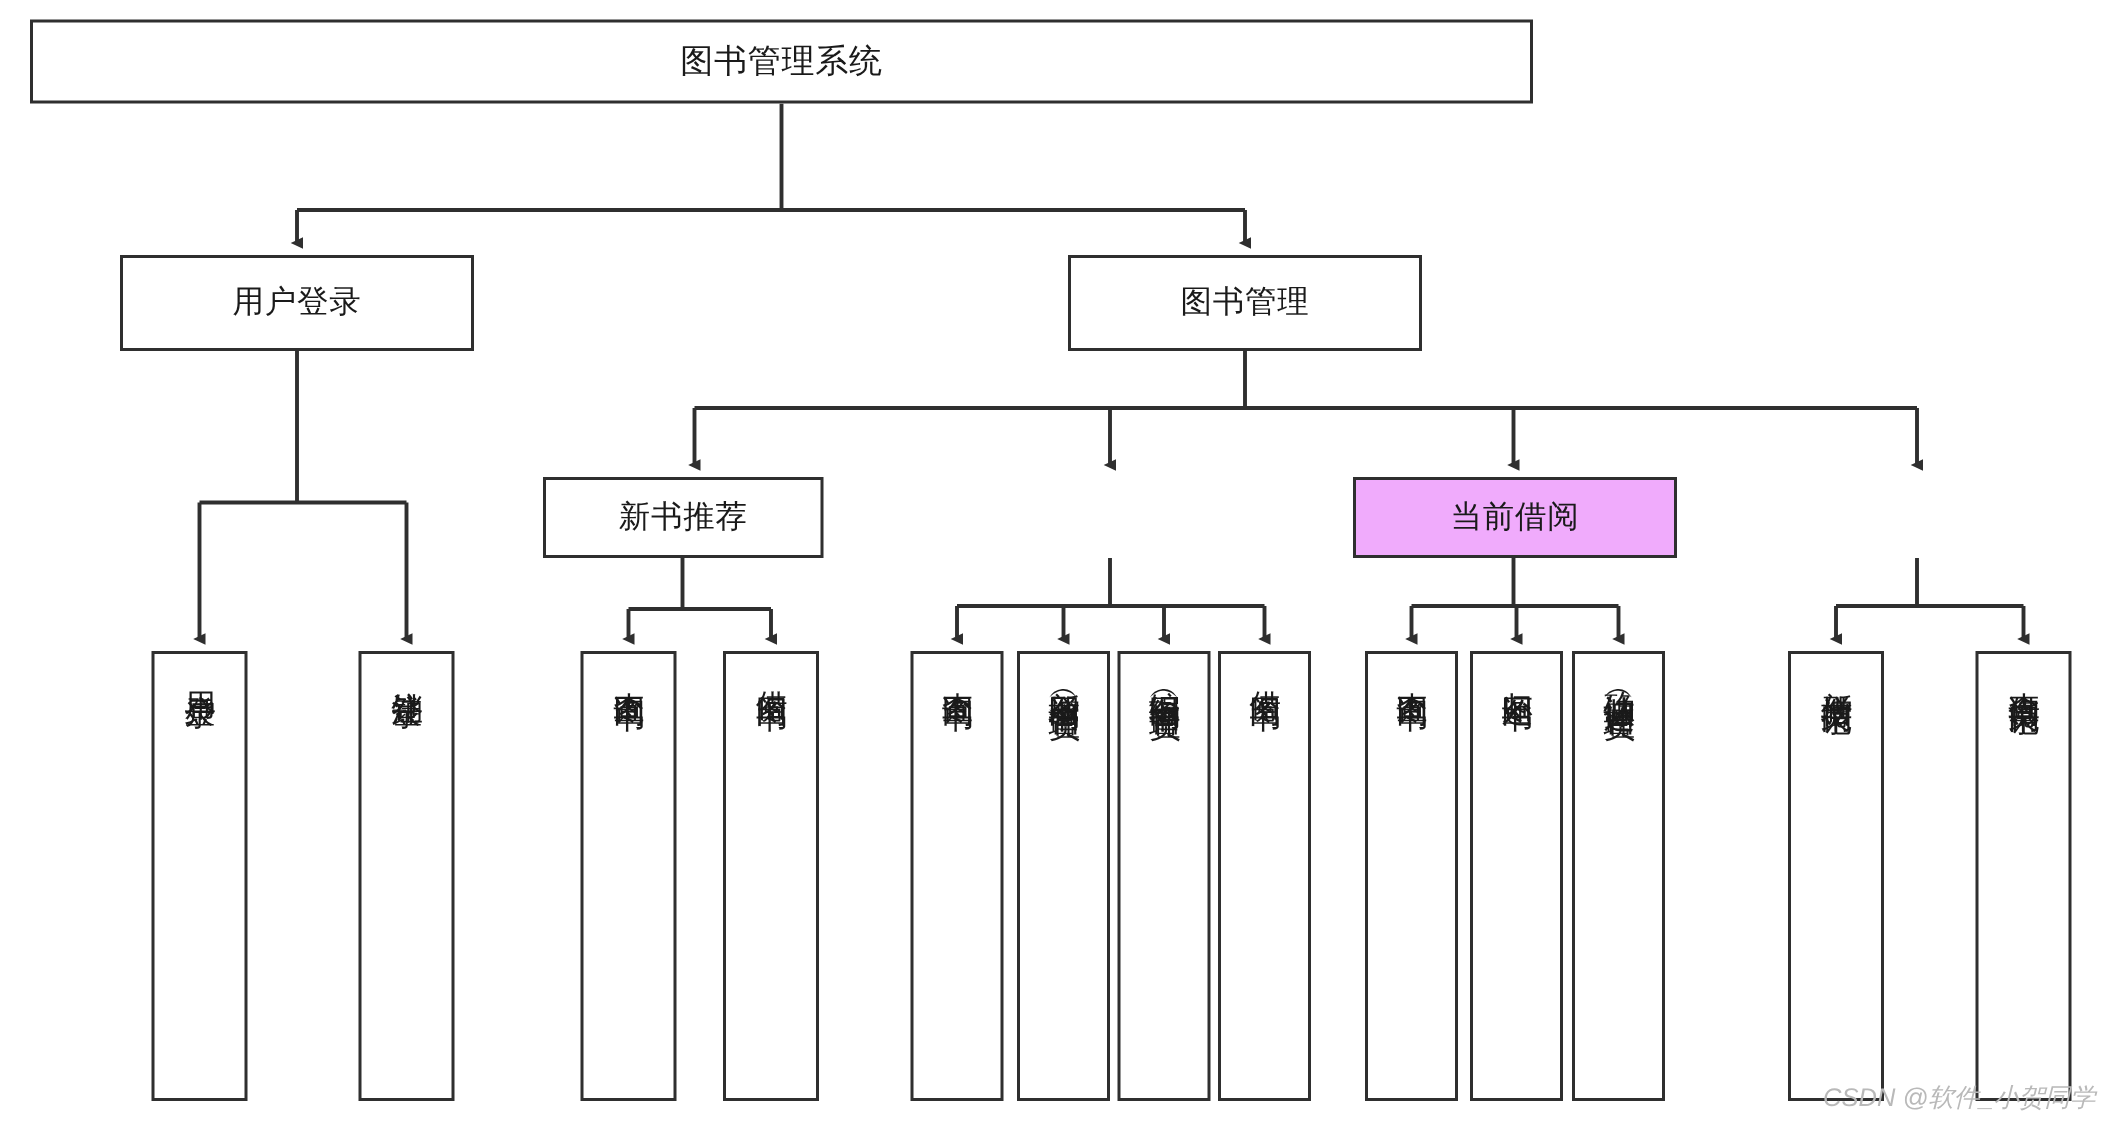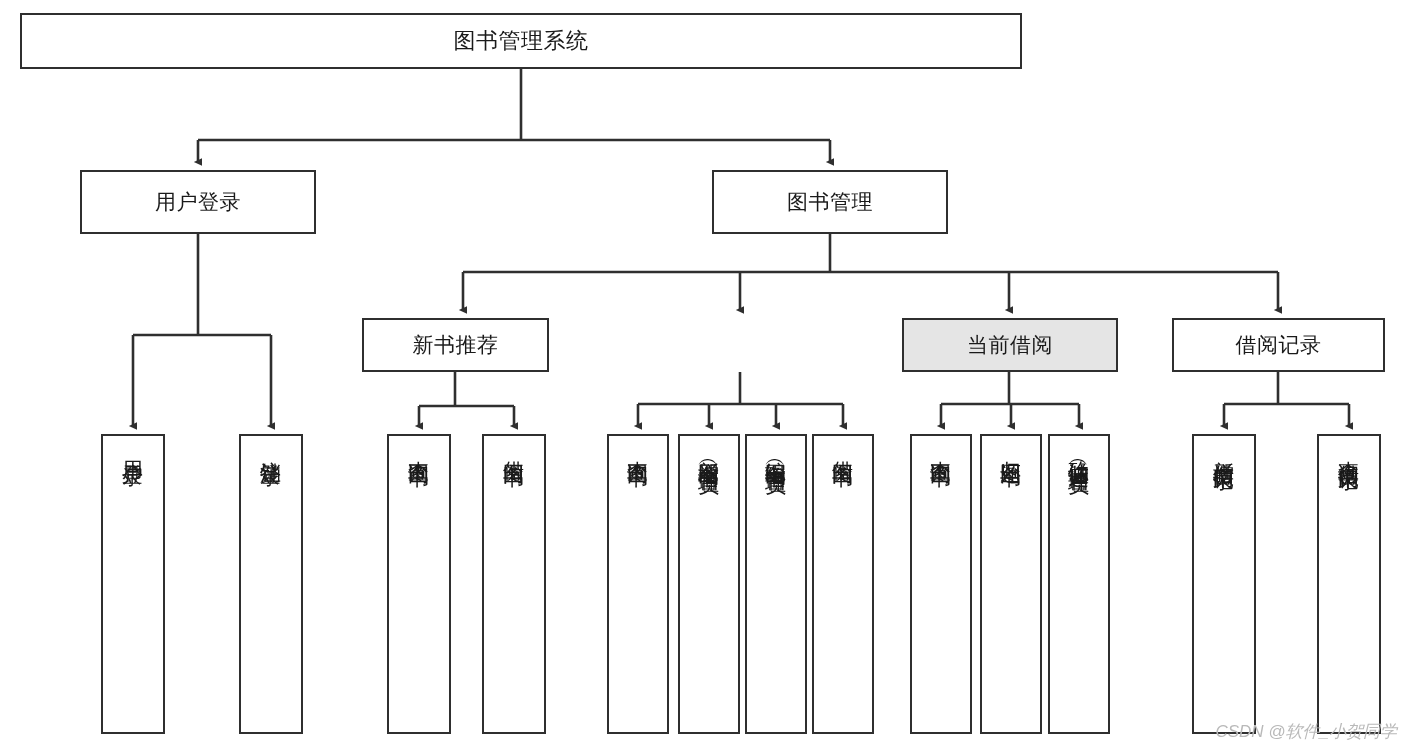--- a/index.html
+++ b/index.html
@@ -139,25 +139,22 @@
   <div class="node-box horizontal" style="left: 80px; top: 170px; width: 236px; height: 64px; border-color: rgb(47, 47, 47); background: rgb(255, 255, 255);">
     <span class="node-label" style="color: rgb(26, 26, 26);">用户登录</span>
   </div>
   <div class="node-box horizontal" style="left: 362px; top: 318px; width: 187px; height: 54px; border-color: rgb(47, 47, 47); background: rgb(255, 255, 255);">
     <span class="node-label" style="color: rgb(26, 26, 26);">新书推荐</span>
   </div>
 
   <div class="node-box horizontal" style="left: 712px; top: 170px; width: 236px; height: 64px; border-color: rgb(47, 47, 47); background: rgb(255, 255, 255);">
     <span class="node-label" style="color: rgb(26, 26, 26);">图书管理</span>
   </div>
-  <div class="node-box horizontal" style="left: 902px; top: 318px; width: 216px; height: 54px; border-color: rgb(47, 47, 47); background: #e5e5e5;">
+  <div class="node-box horizontal" style="left: 902px; top: 318px; width: 216px; height: 54px; border-color: rgb(47, 47, 47); background: #f0abfc;">
     <span class="node-label" style="color: rgb(26, 26, 26);">当前借阅</span>
-  </div>
-  <div class="node-box horizontal" style="left: 1172px; top: 318px; width: 213px; height: 54px; border-color: rgb(47, 47, 47); background: rgb(255, 255, 255);">
-    <span class="node-label" style="color: rgb(26, 26, 26);">借阅记录</span>
   </div>
 
   <div class="node-box vertical" style="left: 101px; top: 434px; width: 64px; height: 300px; border-color: rgb(47, 47, 47); background: rgb(255, 255, 255);">
     <span class="node-label" style="color: rgb(26, 26, 26);">用户登录</span>
   </div>
   <div class="node-box vertical" style="left: 239px; top: 434px; width: 64px; height: 300px; border-color: rgb(47, 47, 47); background: rgb(255, 255, 255);">
     <span class="node-label" style="color: rgb(26, 26, 26);">注销登录</span>
   </div>
   <div class="node-box vertical" style="left: 387px; top: 434px; width: 64px; height: 300px; border-color: rgb(47, 47, 47); background: rgb(255, 255, 255);">
     <span class="node-label" style="color: rgb(26, 26, 26);">查询图书</span>

